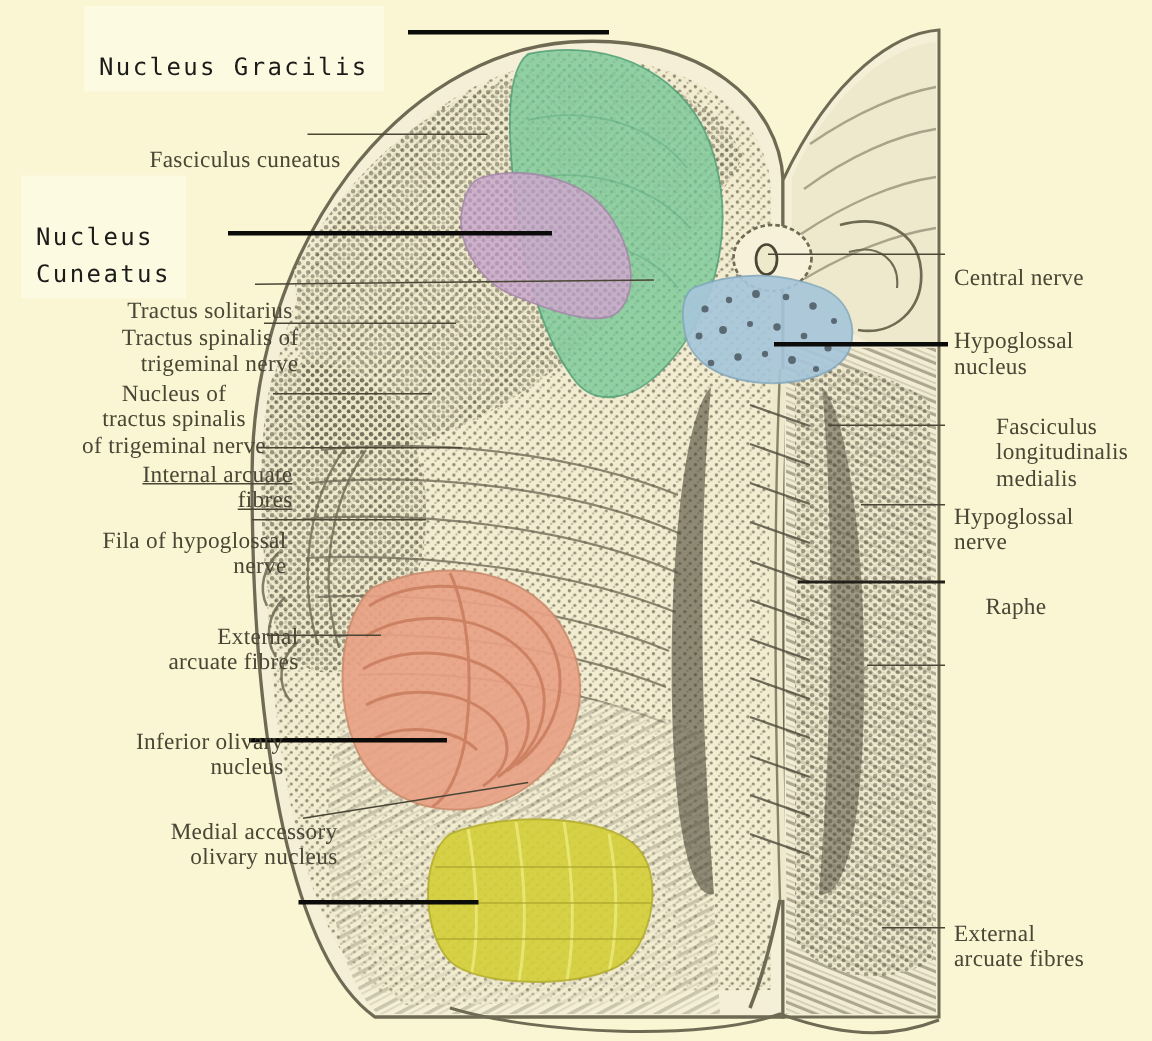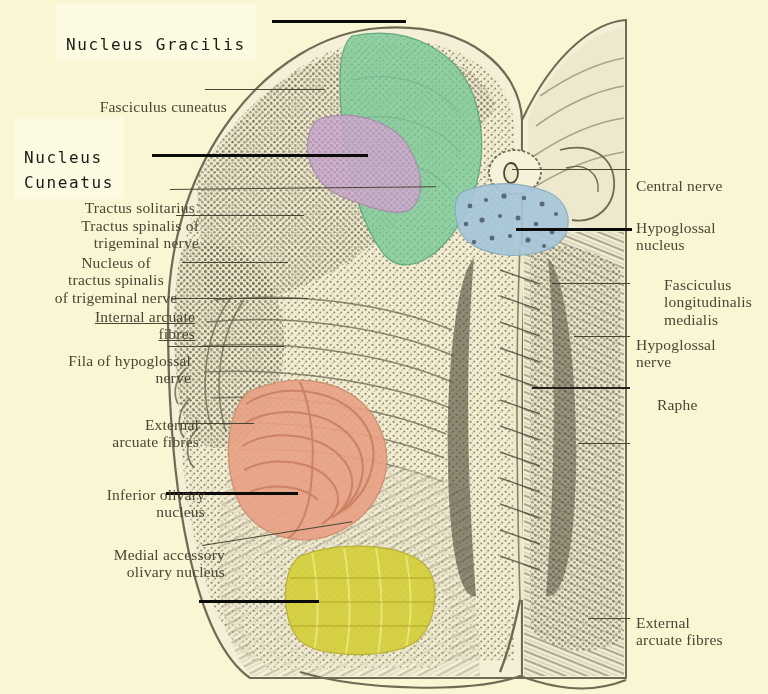--- a/index.html
+++ b/index.html
@@ -380,21 +380,21 @@
   <div class="label left" style="left:0px; top:334px; width:164px;">
     <span>Fila of hypoglossal
 nerve</span>
   </div>
 
   <div class="label left" style="left:0px; top:398px; width:172px;">
     <span>External
 arcuate fibres</span>
   </div>
 
-  <div class="label left" style="left:16px; top:468px; width:162px;">
+  <div class="label left" style="left:0px; top:468px; width:162px;">
     <span>Inferior olivary
 nucleus</span>
   </div>
 
   <div class="label left" style="left:0px; top:528px; width:198px;">
     <span>Medial accessory
 olivary nucleus</span>
   </div>
 
 

